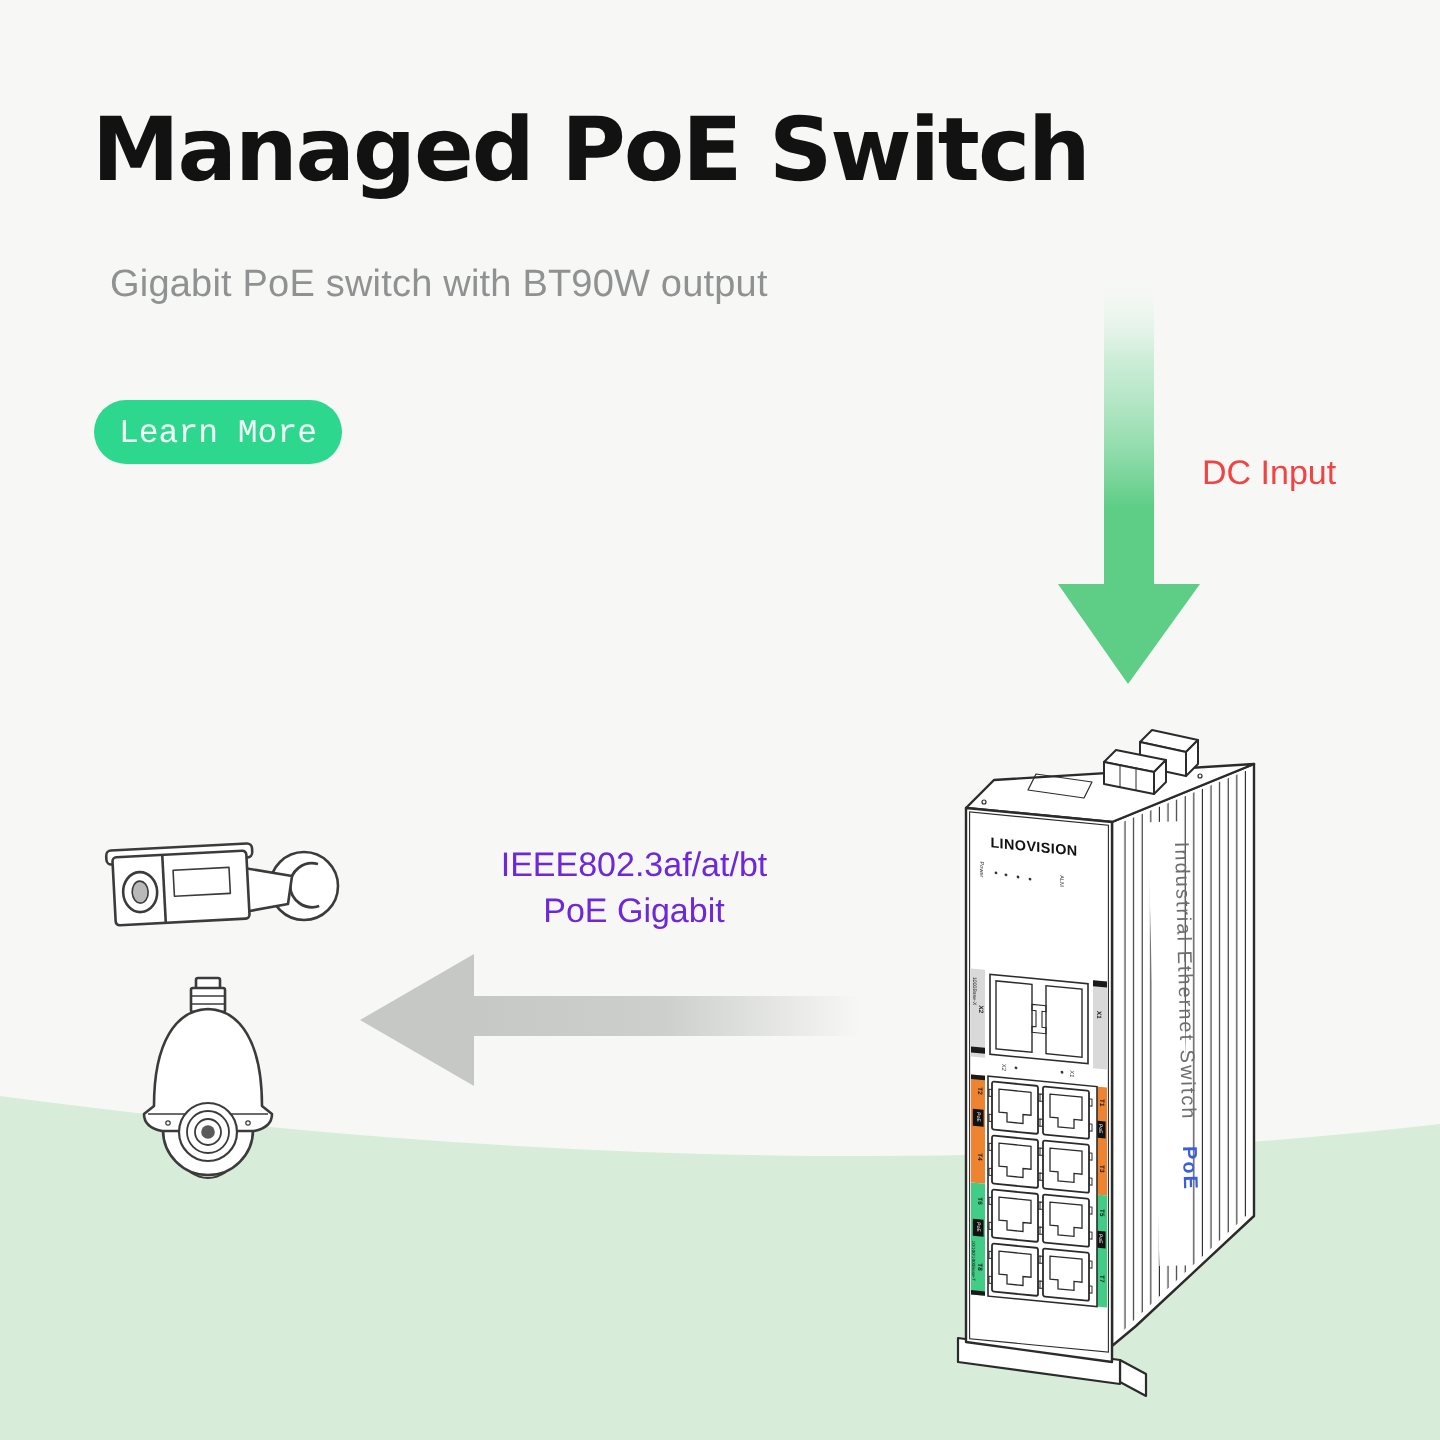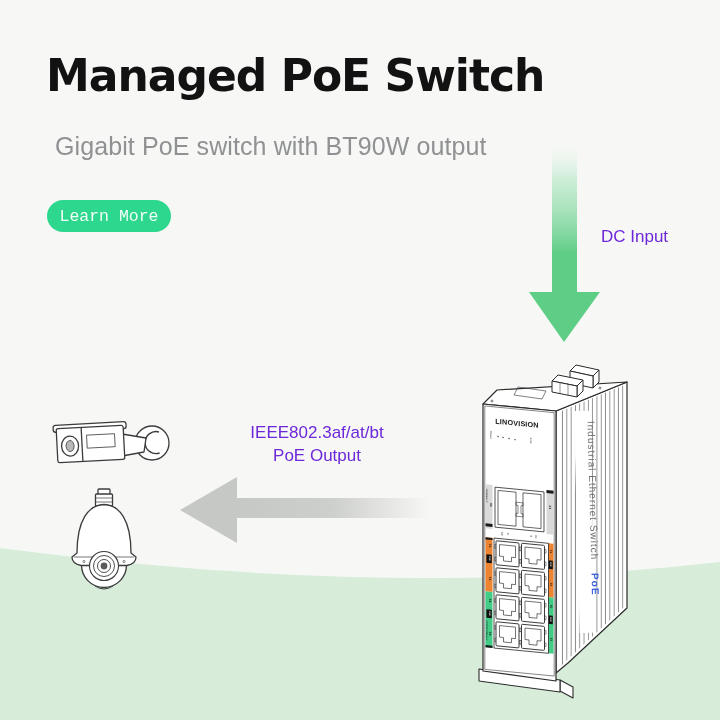--- a/index.html
+++ b/index.html
@@ -11,30 +11,30 @@
   }
   .stage svg{position:absolute;display:block;}
   .bg-wave{left:0;top:0;}
   .page-title{
     position:absolute;left:46px;top:50px;margin:0;
     font-size:44px;font-weight:bold;letter-spacing:-1px;color:#121212;
     font-family:"DejaVu Sans","Liberation Sans",sans-serif;
   }
   .page-subtitle{
     position:absolute;left:55px;top:132px;margin:0;
-    font-size:25px;color:#8f9192;letter-spacing:.1px;
+    font-size:19px;color:#8f9192;letter-spacing:.1px;
   }
   .cta-btn{
     position:absolute;left:47px;top:200px;width:124px;height:32px;
     background:#2ed78e;border:none;border-radius:16px;
     color:#f2fff8;font-size:16.5px;font-family:Liberation Mono, monospace;cursor:pointer;
     display:flex;align-items:center;justify-content:center;
   }
   .dc-label{
-    position:absolute;left:601px;top:227px;font-size:17px;font-weight:500;color:#6d28d9;
+    position:absolute;left:601px;top:227px;font-size:17px;font-weight:500;color:#ef4444;
   }
   .poe-label{
     position:absolute;left:224px;top:421px;width:186px;text-align:center;
     font-size:17px;line-height:23px;font-weight:500;color:#6d28d9;
   }
 </style>
 </head>
 <body>
 
 <div class="stage">
@@ -55,21 +55,21 @@
         <stop offset="0.75" stop-color="#5ecd86"></stop>
       </linearGradient>
     </defs>
     <rect x="32" y="0" width="25" height="157" fill="url(#gGreen)"></rect>
     <polygon points="9,156 80,156 44,206" fill="#5ecd86"></polygon>
   </svg>
   <div class="dc-label">DC Input</div>
 
   <div class="poe-label">
     <div>IEEE802.3af/at/bt</div>
-    <div>PoE Output</div>
+    <div>PoE Gigabit</div>
   </div>
   <svg style="left:175px;top:468px" width="260" height="80" viewBox="0 0 260 80">
     <defs>
       <linearGradient id="gGray" x1="0" y1="0" x2="1" y2="0">
         <stop offset="0" stop-color="#c6c8c6"></stop>
         <stop offset="0.5" stop-color="#c6c8c6" stop-opacity="0.85"></stop>
         <stop offset="1" stop-color="#c6c8c6" stop-opacity="0"></stop>
       </linearGradient>
     </defs>
     <polygon points="5,42 62,9 62,75" fill="#c6c8c6"></polygon>

